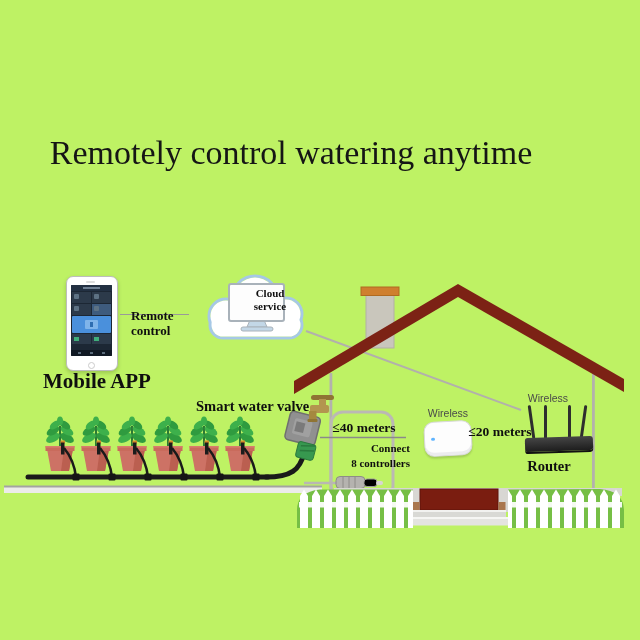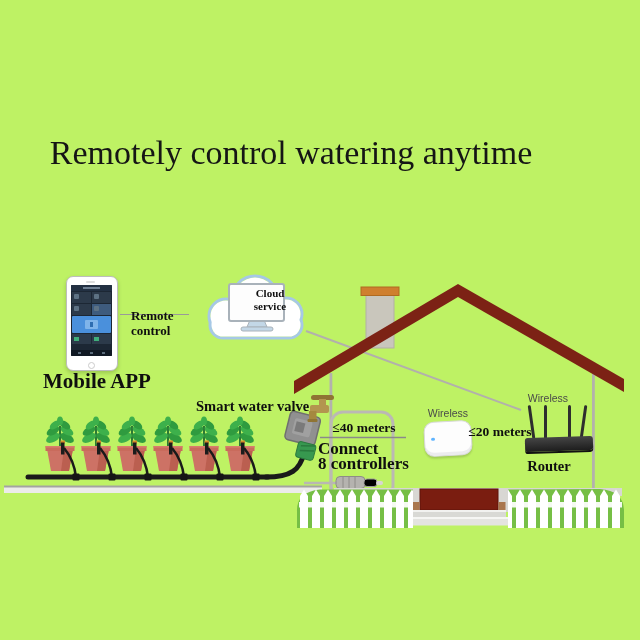--- a/index.html
+++ b/index.html
@@ -238,21 +238,21 @@
 
   <div class="lbl" style="left:42px;top:369px;width:110px;text-align:center;font-size:21px;">Mobile APP</div>
 
   <div class="lbl" style="left:131px;top:288px;width:56px;font-size:13px;line-height:15px;margin-top:20px;">Remote control</div>
 
   <div class="lbl" style="left:230px;top:287px;width:56px;text-align:center;font-size:11px;line-height:12.5px;padding-left:12px;">Cloud service</div>
 
   <div class="lbl" style="left:196px;top:398px;width:140px;font-size:14.5px;">Smart water valve</div>
 
   <div class="lbl" style="left:322px;top:420px;width:84px;text-align:center;font-size:13.5px;">≤40 meters</div>
-  <div class="lbl note" style="left:318px;top:441px;width:92px;text-align:left;font-size:17px;line-height:15px;">Connect
+  <div class="lbl note" style="left:318px;top:441px;width:92px;text-align:right;font-size:11px;line-height:15px;">Connect
 8 controllers</div>
 
   <div class="lbl sans" style="left:420px;top:407px;width:56px;text-align:center;font-size:10.5px;">Wireless</div>
 
   <div class="abs gateway">
       <span class="led"></span>
     </div>
 
   <div class="lbl" style="left:466px;top:424px;width:68px;text-align:center;font-size:13.5px;">≤20 meters</div>
 

